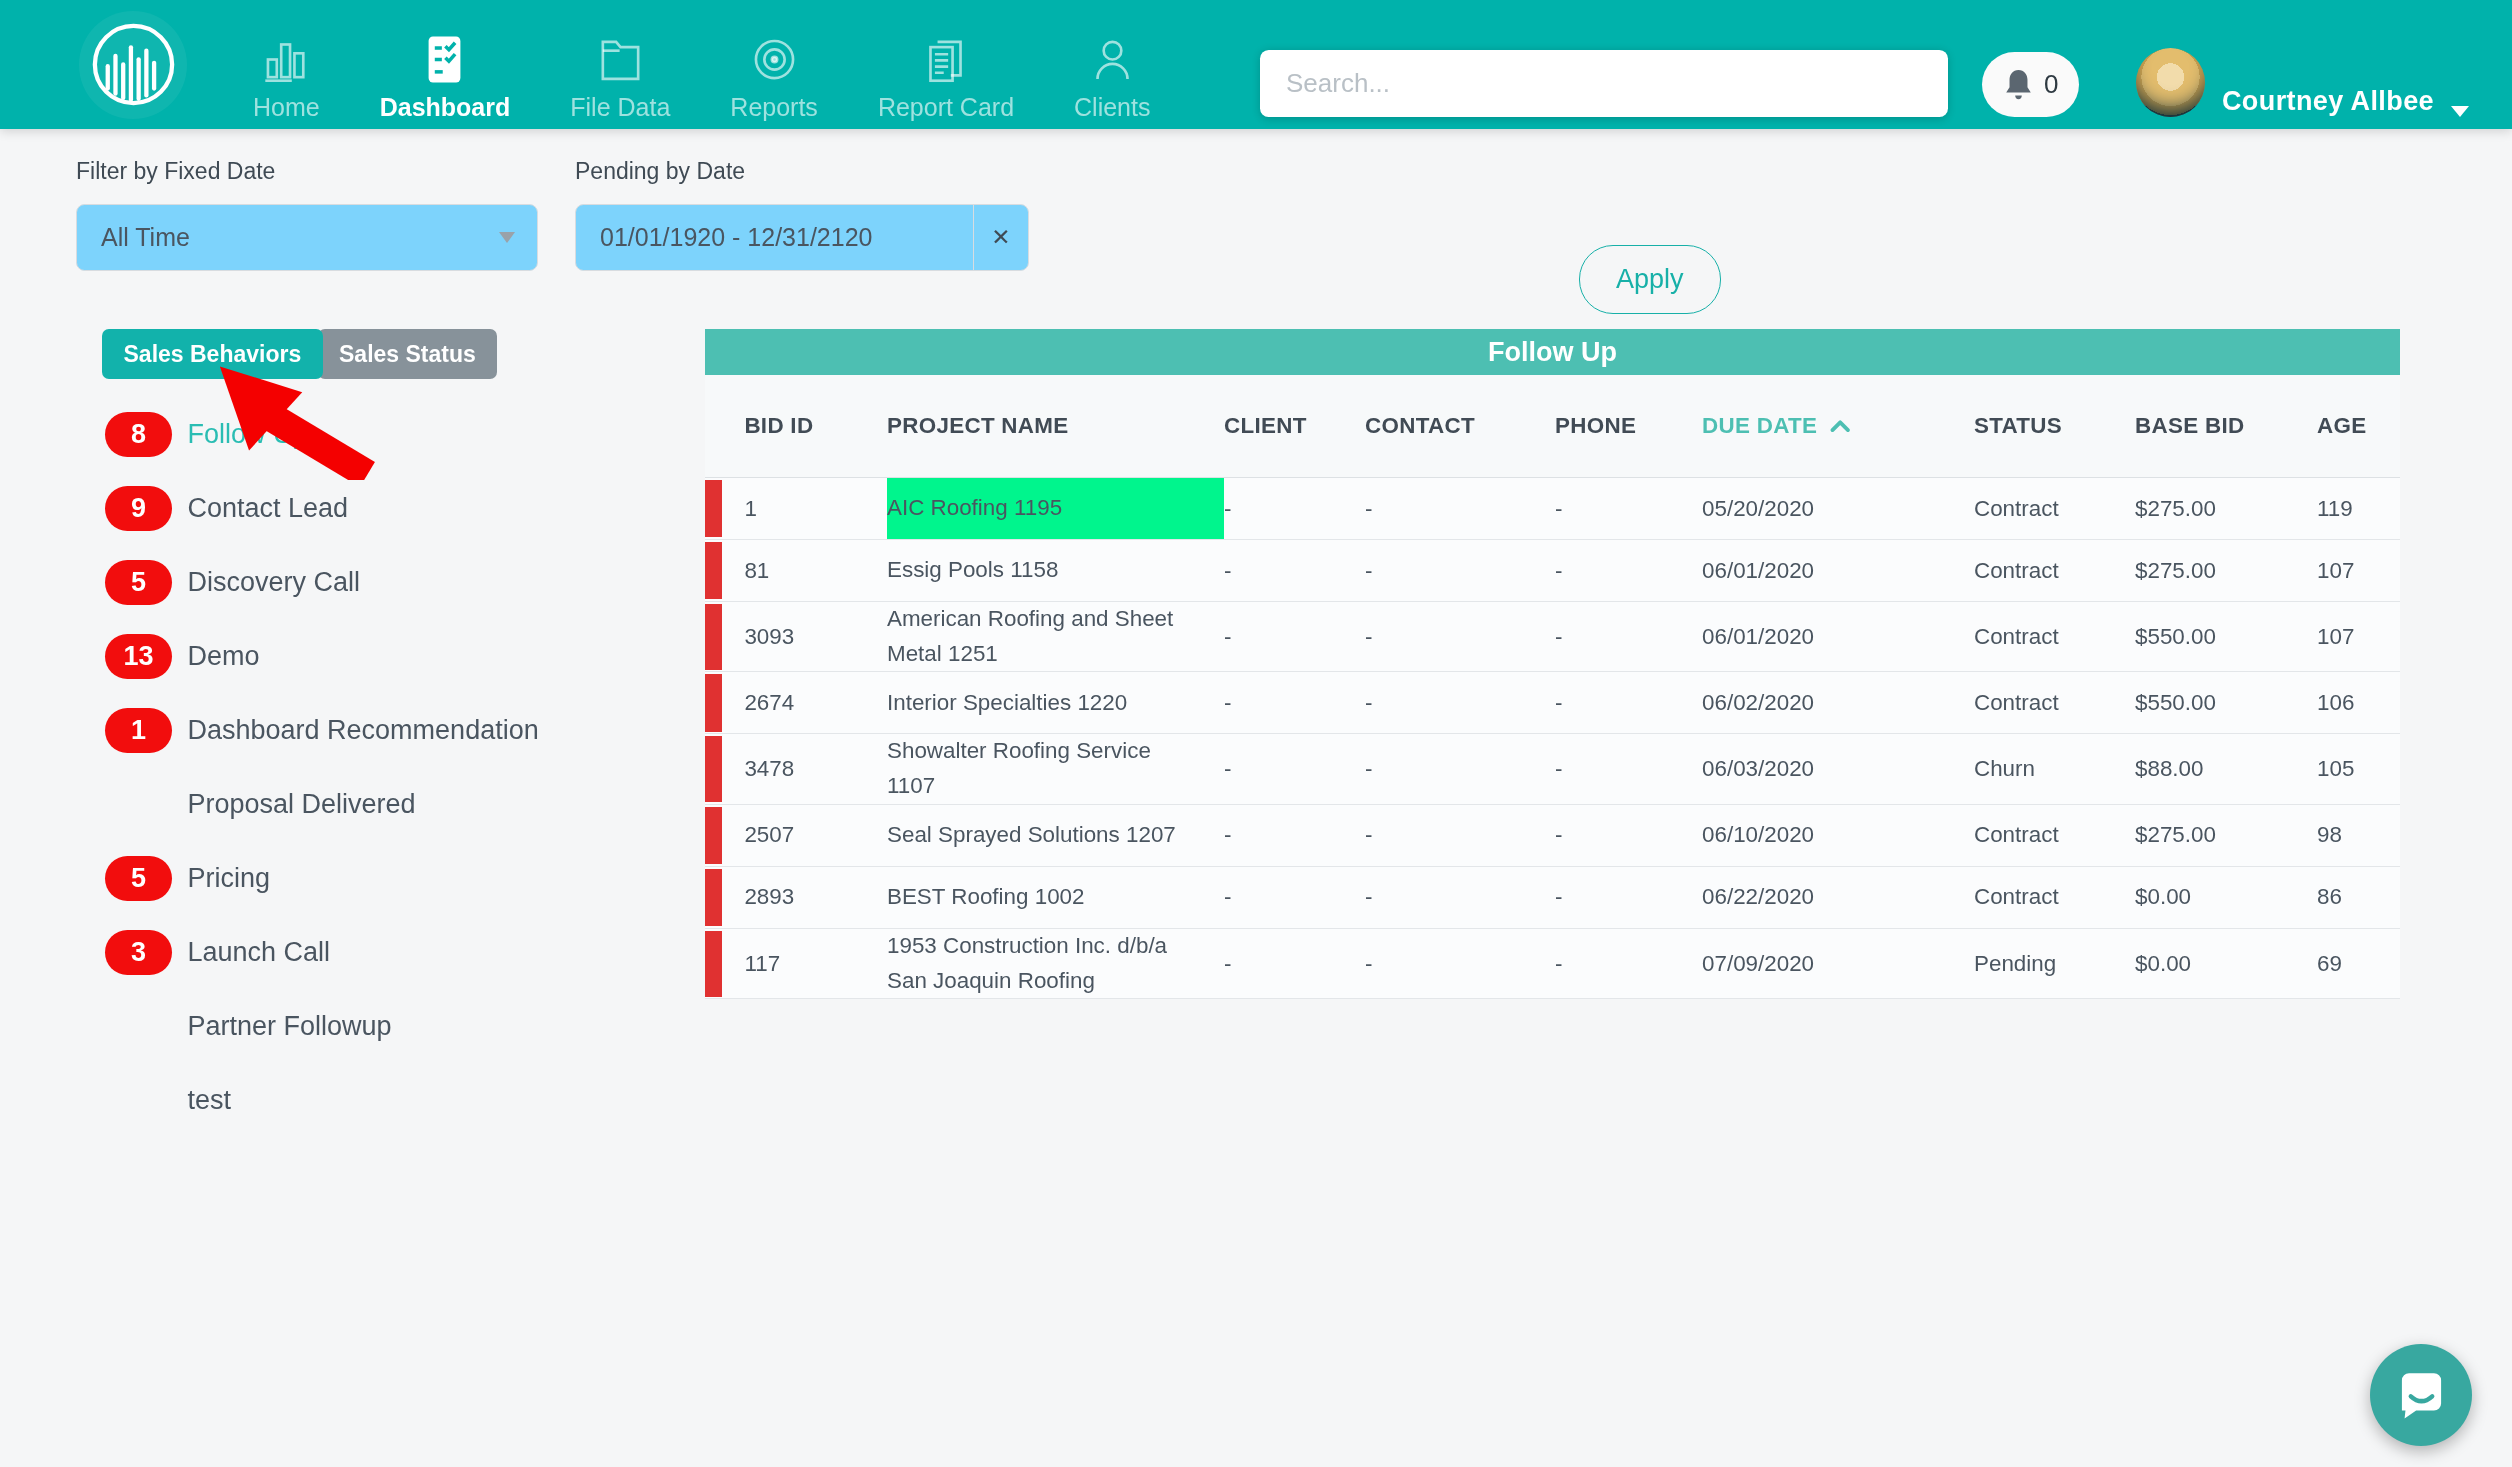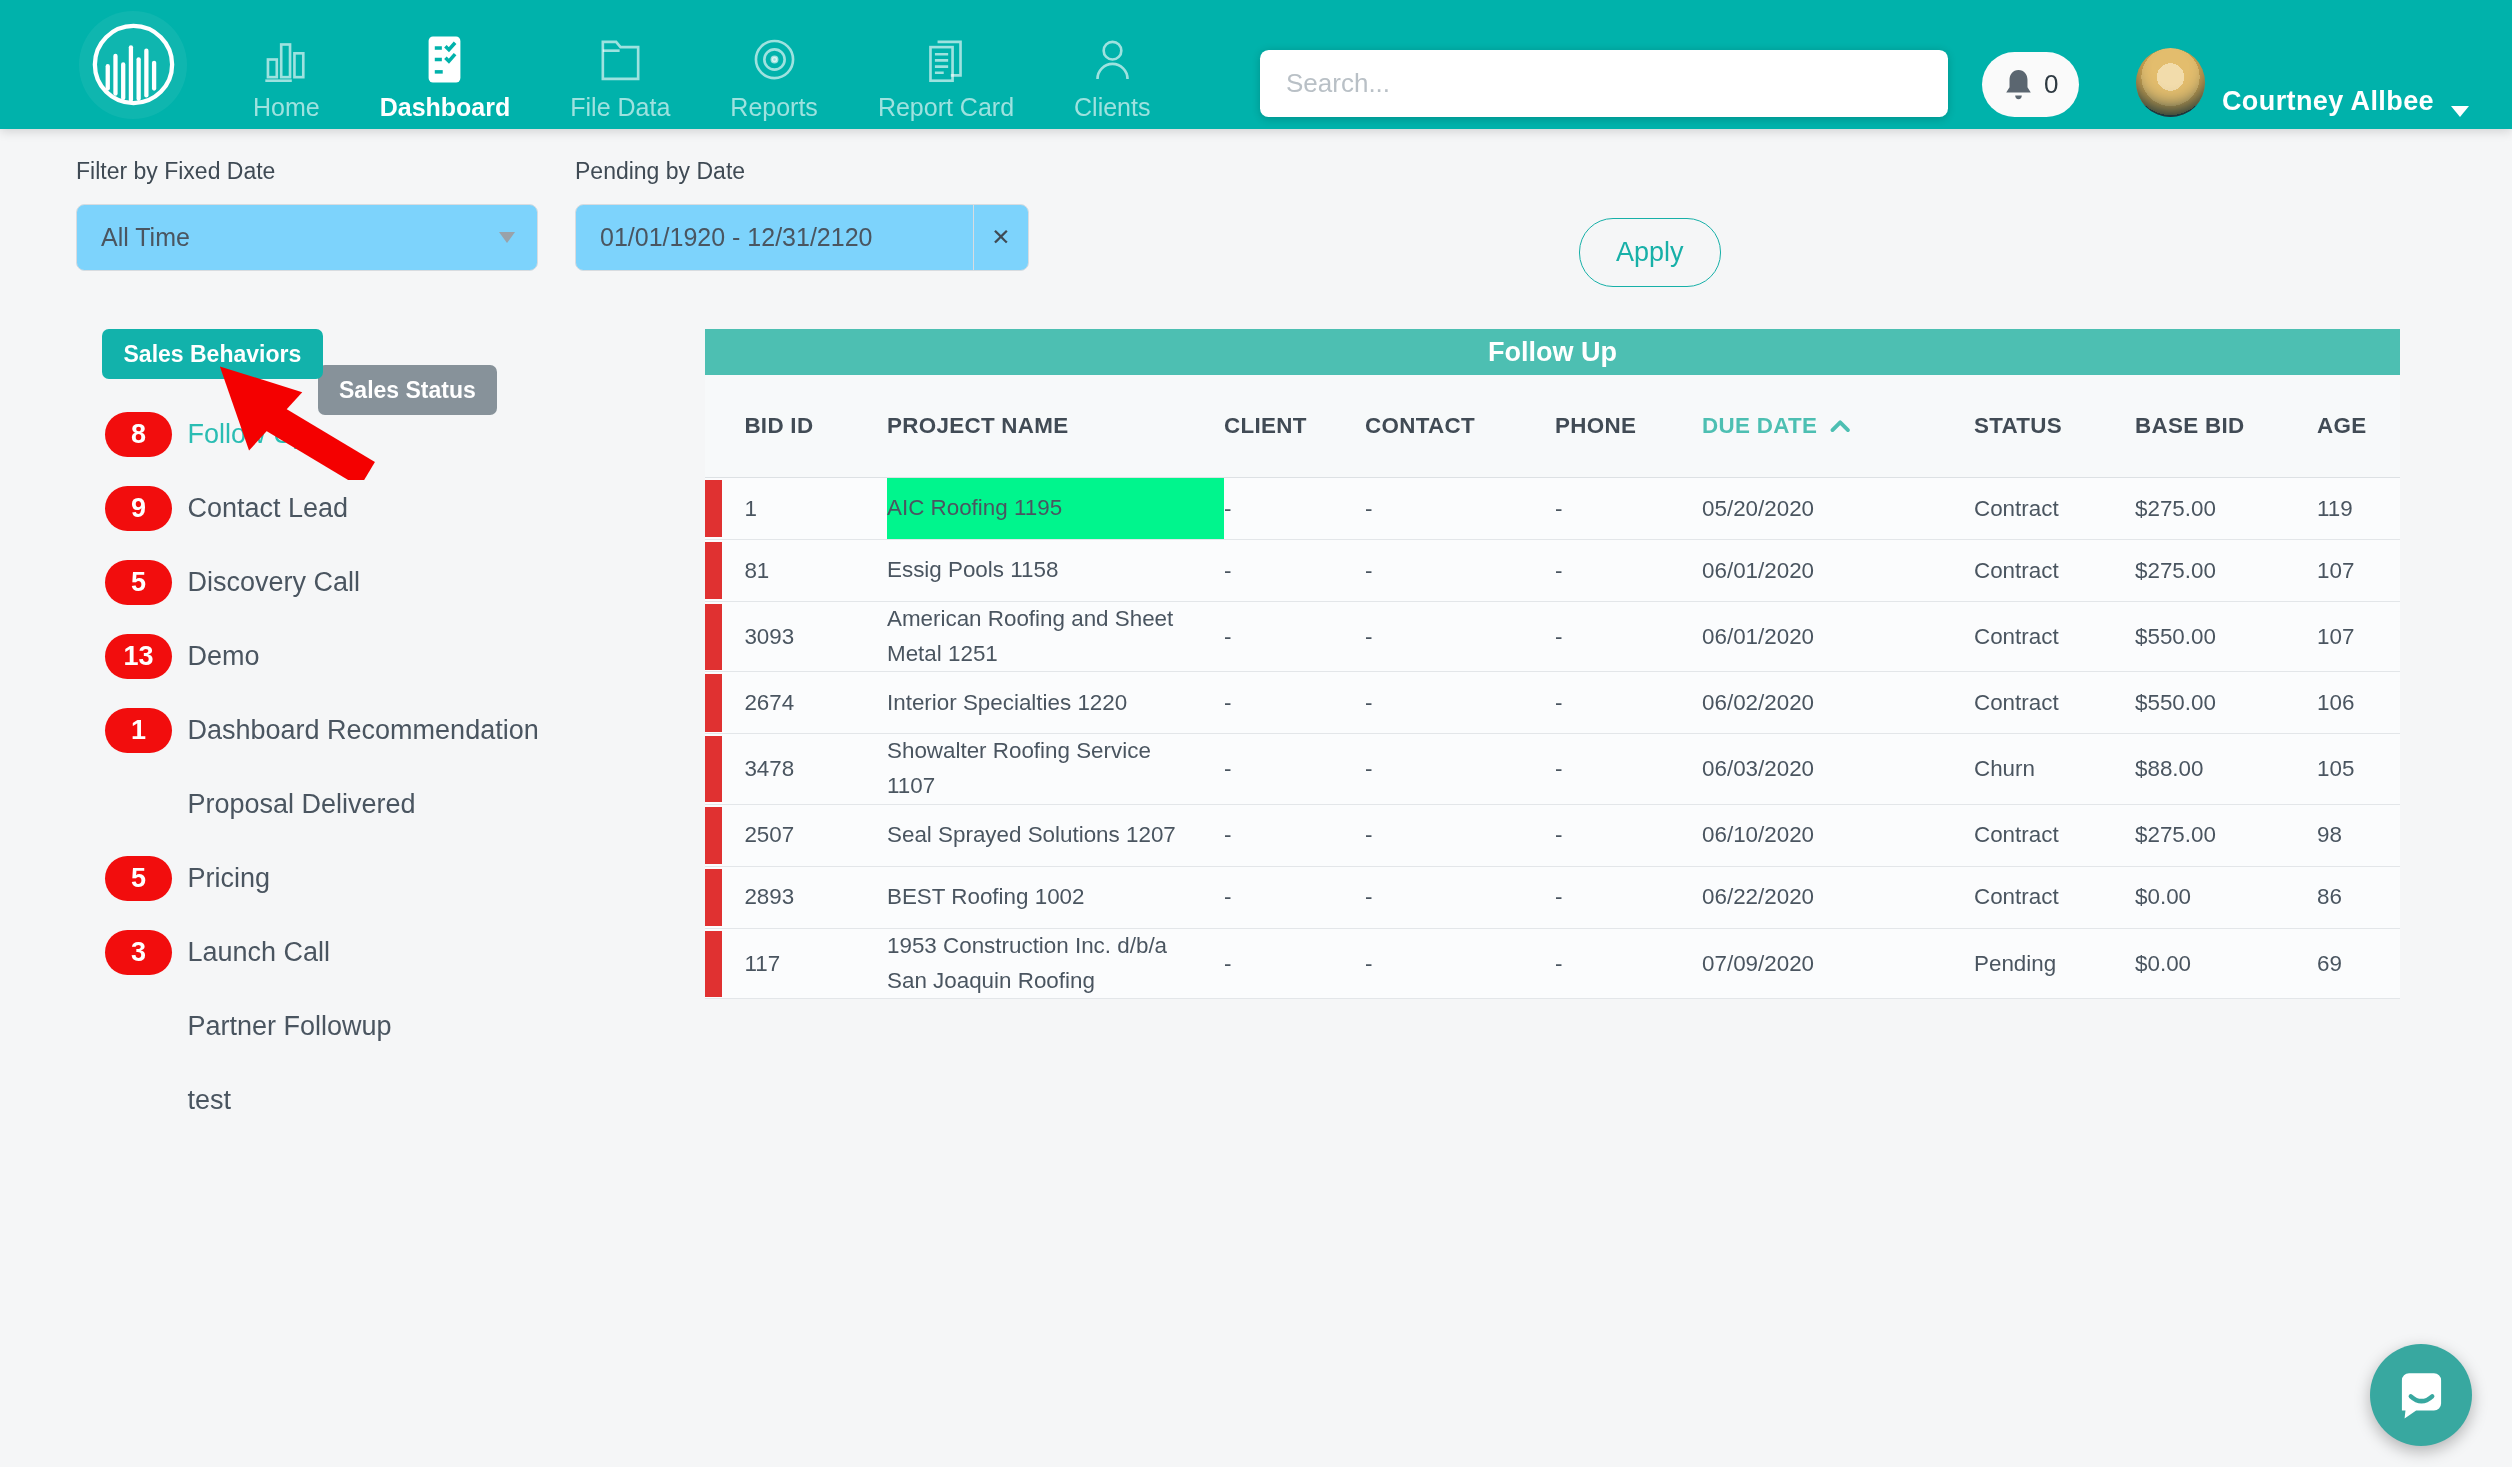--- a/index.html
+++ b/index.html
@@ -59,30 +59,30 @@
   .fcontrol{margin-top:19px;height:67px;background:#7dd3fc;border:1.7px solid #d8dce0;border-radius:8.6px;
     display:flex;align-items:center;font-size:25px;color:var(--text_slate);cursor:pointer;}
   .fcontrol .fvalue{padding:0 24px;flex:1;white-space:nowrap;}
   .sel-caret{width:0;height:0;border-left:8.6px solid transparent;border-right:8.6px solid transparent;
     border-top:11.2px solid #9aa2a9;margin-right:22.4px;}
   .g-fixed{left:76px;top:29px;width:462px;}
   .g-date{left:575px;top:29px;width:454px;}
   .g-user{left:1075px;top:29px;width:437px;}
   .date-clear{width:55px;align-self:stretch;border-left:1.7px solid #d8dce0;display:flex;
     align-items:center;justify-content:center;font-size:23px;color:#3f4a54;cursor:pointer;}
-  .apply-btn{position:absolute;left:1579px;top:89px;height:69px;padding:0 36px;border-radius:34px;
+  .apply-btn{position:absolute;left:1579px;top:116px;height:69px;padding:0 36px;border-radius:34px;
     border:1.7px solid #17b0a8;color:#17b0a8;font-size:27px;background:transparent;cursor:pointer;
     font-family:inherit;}
 
   
   .side-tabs{position:absolute;left:102px;top:329px;display:flex;z-index:4;}
   .side-tab{height:50px;display:flex;align-items:center;padding:0 21.5px;font-size:23px;font-weight:bold;
     color:#fff;border-radius:6.9px;cursor:pointer;}
   .side-tab.active{background:#12b2ab;z-index:2;text-align:center;}
-  .side-tab.inactive{background:var(--tab_gray);margin-left:-5.2px;z-index:1;margin-top:36px;}
+  .side-tab.inactive{background:var(--tab_gray);margin-left:-5.2px;z-index:1;}
   .red-arrow{position:absolute;left:213px;top:361px;width:163px;height:119px;z-index:6;pointer-events:none;}
   .side-list{position:absolute;left:105px;top:397px;width:533px;z-index:3;}
   .side-item{height:74px;display:flex;align-items:center;cursor:pointer;}
   .side-badge{width:67px;height:45px;border-radius:22.4px;background:var(--badge_red);color:#fff;
     font-size:27px;font-weight:bold;display:flex;align-items:center;justify-content:center;flex:0 0 auto;}
   .side-badge.empty{visibility:hidden;}
   .side-label{margin-left:15.5px;font-size:27px;color:var(--text_slate);white-space:nowrap;}
   .side-item.selected .side-label{color:var(--teal_text);}
 
   

